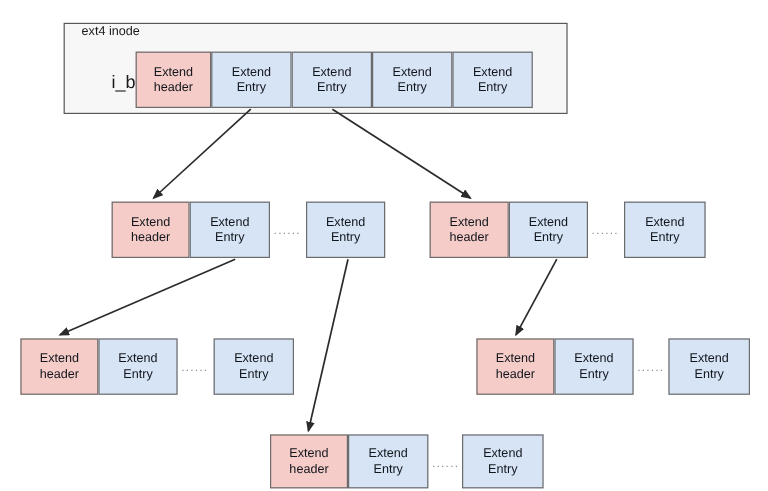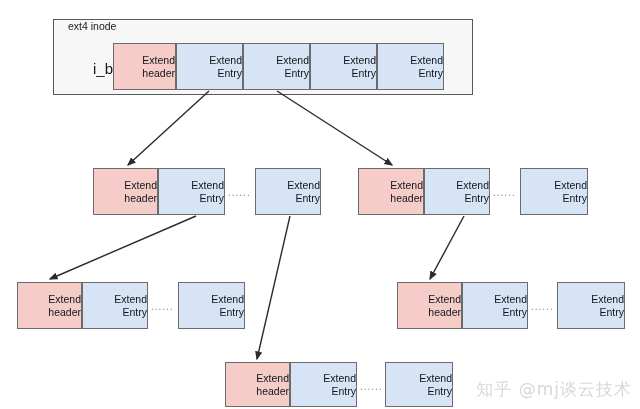--- a/index.html
+++ b/index.html
@@ -53,21 +53,21 @@
     color: #1a1a1a;
     white-space: nowrap;
     margin-left: 31px;
   }
   .cell {
     position: absolute;
     box-sizing: border-box;
     border: 1.3px solid #6b6b6b;
     display: flex;
     flex-direction: column;
-    align-items: flex-end;
+    align-items: center;
     justify-content: center;
     font-size: 10.5px;
     line-height: 13px;
     color: #11151c;
     text-align: center;
     white-space: nowrap;
   }
   .cell.header {
     background: #f5ccc8;
   }
@@ -204,14 +204,13 @@
     </defs>
     <g id="arrow-lines">
         <line x1="209" y1="91" x2="128" y2="165" stroke="#2b2b2b" stroke-width="1.4" marker-end="url(#arrowhead)"></line>
         <line x1="277" y1="91" x2="392" y2="165" stroke="#2b2b2b" stroke-width="1.4" marker-end="url(#arrowhead)"></line>
         <line x1="196" y1="216" x2="50" y2="279" stroke="#2b2b2b" stroke-width="1.4" marker-end="url(#arrowhead)"></line>
         <line x1="290" y1="216" x2="257" y2="359" stroke="#2b2b2b" stroke-width="1.4" marker-end="url(#arrowhead)"></line>
         <line x1="464" y1="216" x2="430" y2="279" stroke="#2b2b2b" stroke-width="1.4" marker-end="url(#arrowhead)"></line>
       </g>
   </svg>
 
-  <div class="watermark">知乎 @mj谈云技术</div>
 </div>
 
 </body></html>

